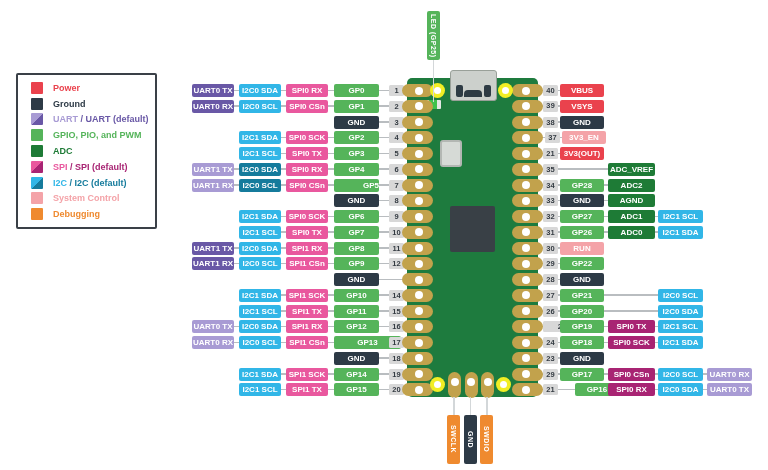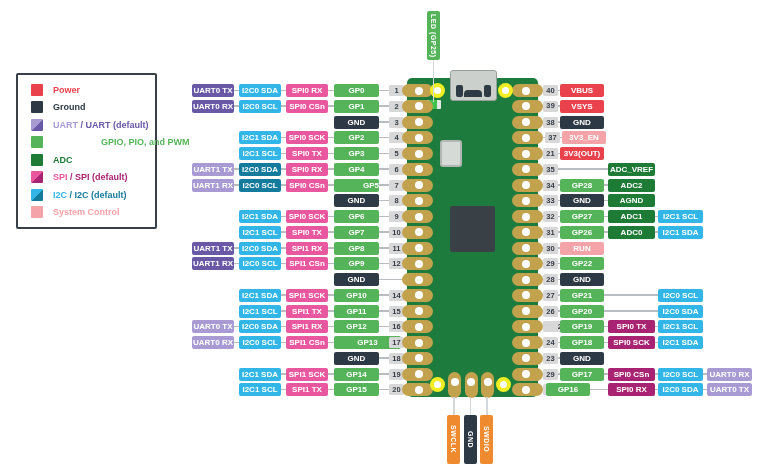--- a/index.html
+++ b/index.html
@@ -82,37 +82,41 @@
       <div class="legend-item">
         <div class="swatch" style="background: var(--ground);"></div>
         <div class="legend-text"><span style="color: rgb(45, 58, 70);">Ground</span></div>
       </div>
       <div class="legend-item">
         <div class="swatch" style="background: linear-gradient(135deg, var(--uart) 50%, var(--uart_default) 50%);"></div>
         <div class="legend-text"><span style="color: rgb(168, 155, 212);">UART</span><span style="color: rgb(105, 88, 166);"> / </span><span style="color: rgb(105, 88, 166);">UART (default)</span></div>
       </div>
       <div class="legend-item">
         <div class="swatch" style="background: var(--gpio);"></div>
-        <div class="legend-text"><span style="color: rgb(85, 180, 90); margin-left: 48px;">GPIO, PIO, and PWM</span></div>
+        <div class="legend-text"><span style="color: rgb(85, 180, 90);">GPIO, PIO, and PWM</span></div>
       </div>
       <div class="legend-item">
         <div class="swatch" style="background: var(--adc);"></div>
         <div class="legend-text"><span style="color: rgb(30, 123, 54);">ADC</span></div>
       </div>
       <div class="legend-item">
         <div class="swatch" style="background: linear-gradient(135deg, var(--spi) 50%, var(--spi_default) 50%);"></div>
         <div class="legend-text"><span style="color: rgb(233, 88, 158);">SPI</span><span style="color: rgb(168, 36, 115);"> / </span><span style="color: rgb(168, 36, 115);">SPI (default)</span></div>
       </div>
       <div class="legend-item">
         <div class="swatch" style="background: linear-gradient(135deg, var(--i2c) 50%, var(--i2c_default) 50%);"></div>
         <div class="legend-text"><span style="color: rgb(49, 182, 231);">I2C</span><span style="color: rgb(21, 123, 156);"> / </span><span style="color: rgb(21, 123, 156);">I2C (default)</span></div>
       </div>
       <div class="legend-item">
         <div class="swatch" style="background: var(--system);"></div>
         <div class="legend-text"><span style="color: rgb(244, 163, 168);">System Control</span></div>
+      </div>
+      <div class="legend-item">
+        <div class="swatch" style="background: var(--debug);"></div>
+        <div class="legend-text"><span style="color: rgb(239, 138, 47);">Debugging</span></div>
       </div>
     </div>
 
   <div id="rows-left">
       <div class="pin-row" style="left: 185px; top: 84px; width: 222px;">
         <div class="row-line" style="left: 10px; width: 212px;"></div>
         <div class="pin-box t-gpio" style="left: 149px; width: 45px;">GP0</div>
         <div class="pin-box t-spi" style="left: 101px; width: 42px;">SPI0 RX</div>
         <div class="pin-box t-i2c" style="left: 54px; width: 42px;">I2C0 SDA</div>
         <div class="pin-box t-uart_default" style="left: 7px; width: 42px;">UART0 TX</div>
@@ -358,21 +362,21 @@
         <div class="row-line" style="left: 0px; width: 211px;"></div>
         <div class="pin-badge" style="left: 5px; width: 15px;">29</div>
         <div class="pin-box t-gpio" style="left: 22px; width: 44px;">GP17</div>
         <div class="pin-box t-spi_default" style="left: 70px; width: 47px;">SPI0 CSn</div>
         <div class="pin-box t-i2c" style="left: 120px; width: 45px;">I2C0 SCL</div>
         <div class="pin-box t-uart" style="left: 169px; width: 45px;">UART0 RX</div>
       </div>
       <div class="pin-row" style="left: 538px; top: 383.25px; width: 230px;">
         <div class="row-line" style="left: 0px; width: 211px;"></div>
         <div class="pin-badge" style="left: 5px; width: 15px;">21</div>
-        <div class="pin-box t-gpio" style="left: 8px; width: 44px;">GP16</div>
+        <div class="pin-box t-gpio" style="left: 37px; width: 44px;">GP16</div>
         <div class="pin-box t-spi_default" style="left: 70px; width: 47px;">SPI0 RX</div>
         <div class="pin-box t-i2c" style="left: 120px; width: 45px;">I2C0 SDA</div>
         <div class="pin-box t-uart" style="left: 169px; width: 45px;">UART0 TX</div>
       </div>
     </div>
   <div id="pads">
       <div class="pad" style="left: 402px; top: 84px; width: 31px; height: 13px;"></div>
       <div class="pad-hole" style="left: 415px; top: 86.5px;"></div>
       <div class="pad" style="left: 512px; top: 84px; width: 31px; height: 13px;"></div>
       <div class="pad-hole" style="left: 522px; top: 86.5px;"></div>

